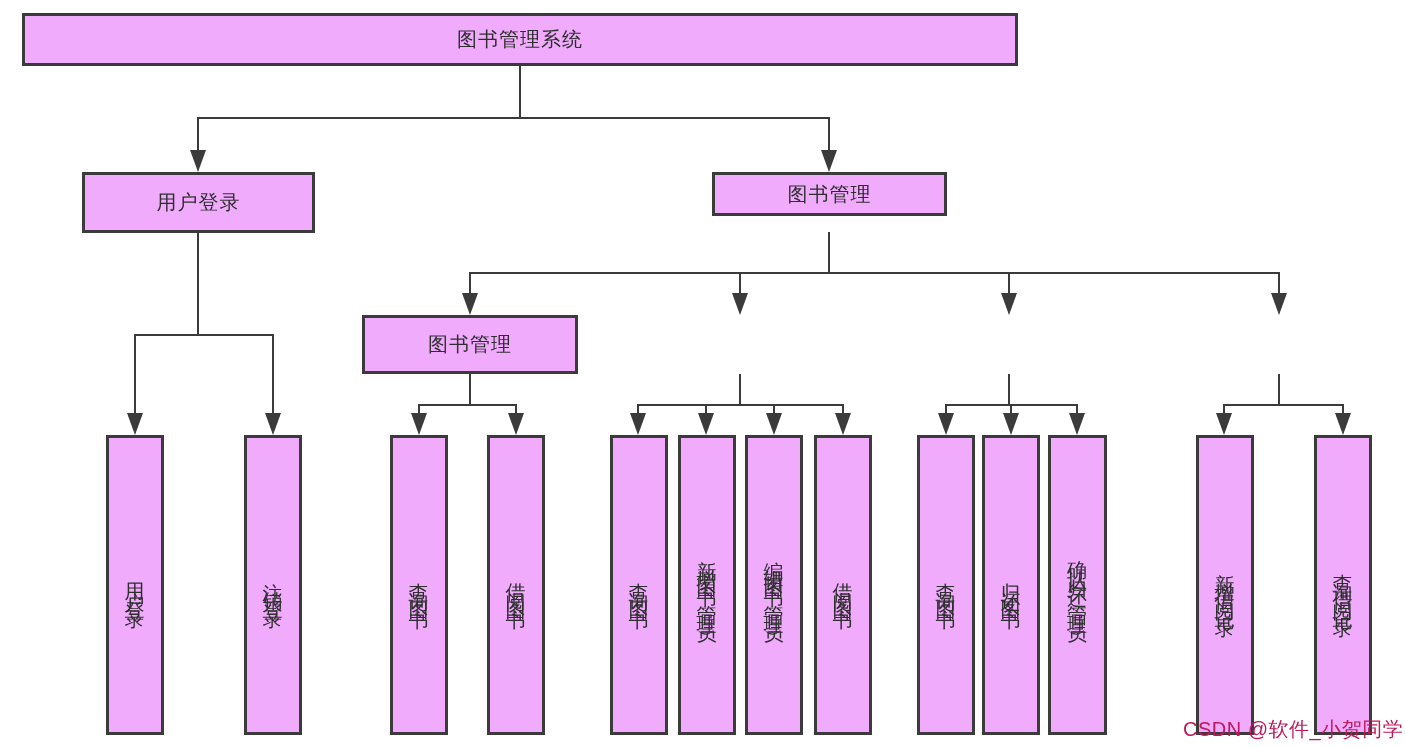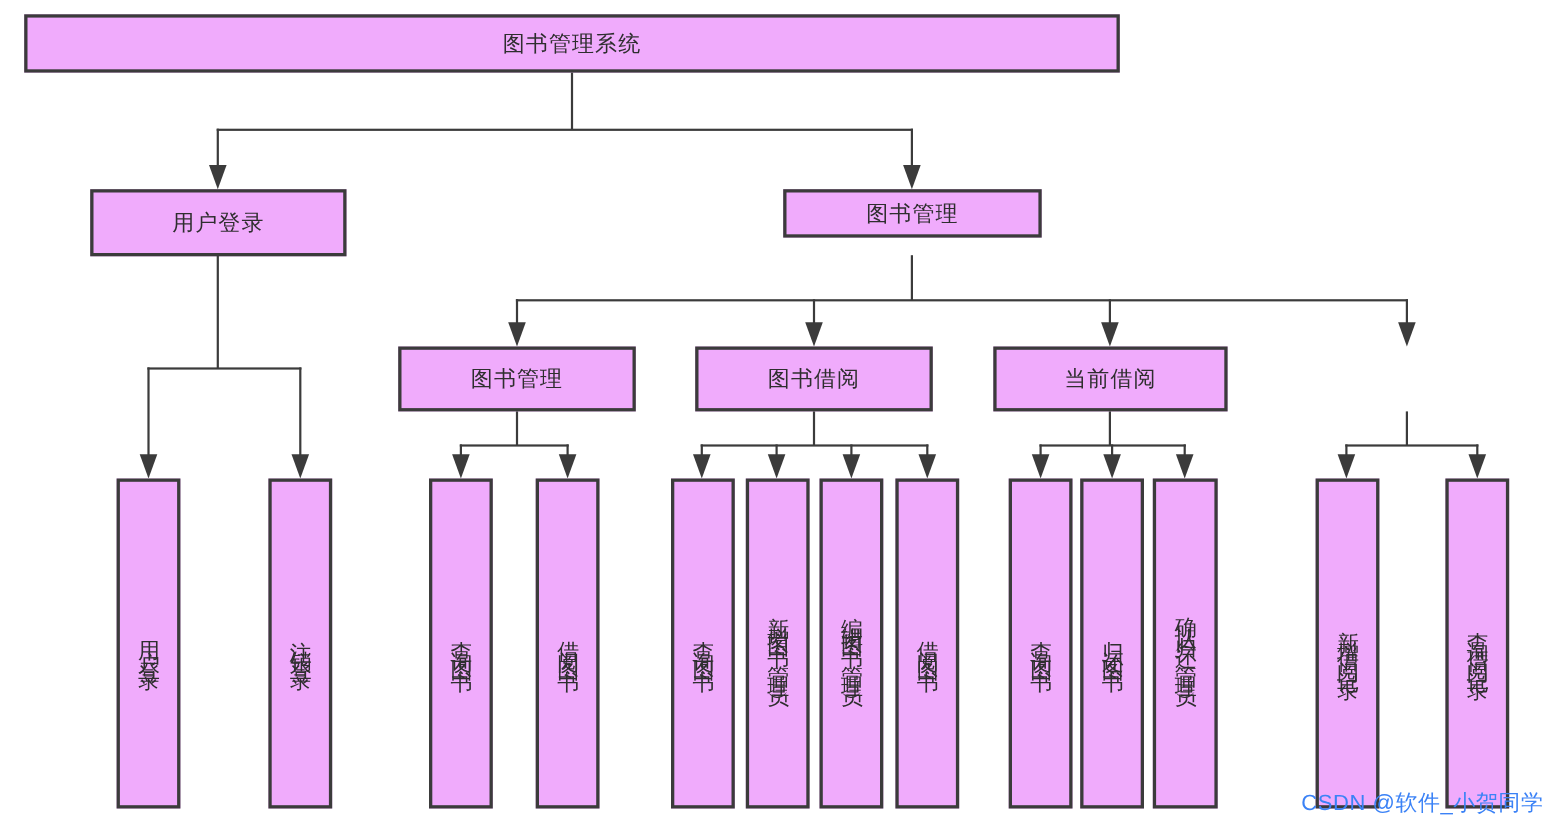--- a/index.html
+++ b/index.html
@@ -17,21 +17,21 @@
     line-height:1;white-space:normal;
   }
   .hline{position:absolute;height:2px;background:#3b3b3b;}
   .vline{position:absolute;width:2px;background:#3b3b3b;}
   .arrow{
     position:absolute;width:0;height:0;
     border-left:8px solid transparent;border-right:8px solid transparent;
     border-top:22px solid #3b3b3b;
   }
   .watermark{
-    position:absolute;left:1183px;top:716px;font-size:20px;color:#3b82f6;
+    position:absolute;left:1183px;top:716px;font-size:20px;color:#be185d;
     letter-spacing:0.5px;white-space:nowrap;
   }
 </style>
 </head>
 <body>
 
 <div class="canvas">
 
   <div class="box" style="left:22px;top:13px;width:996px;height:53px;">
     <span>图书管理系统</span>
@@ -64,26 +64,20 @@
   <div class="arrow" style="left:462px;top:293px;"></div>
   <div class="vline" style="left:739px;top:272px;height:23px;"></div>
   <div class="arrow" style="left:732px;top:293px;"></div>
   <div class="vline" style="left:1008px;top:272px;height:23px;"></div>
   <div class="arrow" style="left:1001px;top:293px;"></div>
   <div class="vline" style="left:1278px;top:272px;height:23px;"></div>
   <div class="arrow" style="left:1271px;top:293px;"></div>
 
   <div class="box" style="left:362px;top:315px;width:216px;height:59px;">
     <span>图书管理</span>
-  </div>
-  <div class="box" style="left:632px;top:315px;width:216px;height:59px;">
-    <span>图书借阅</span>
-  </div>
-  <div class="box" style="left:903px;top:315px;width:213px;height:59px;">
-    <span>当前借阅</span>
   </div>
 
   <div class="vline" style="left:469px;top:374px;height:31px;"></div>
   <div class="hline" style="left:418px;top:404px;width:99px;"></div>
   <div class="vline" style="left:418px;top:404px;height:11px;"></div>
   <div class="arrow" style="left:411px;top:413px;"></div>
   <div class="vline" style="left:515px;top:404px;height:11px;"></div>
   <div class="arrow" style="left:508px;top:413px;"></div>
 
   <div class="vline" style="left:739px;top:374px;height:31px;"></div>

